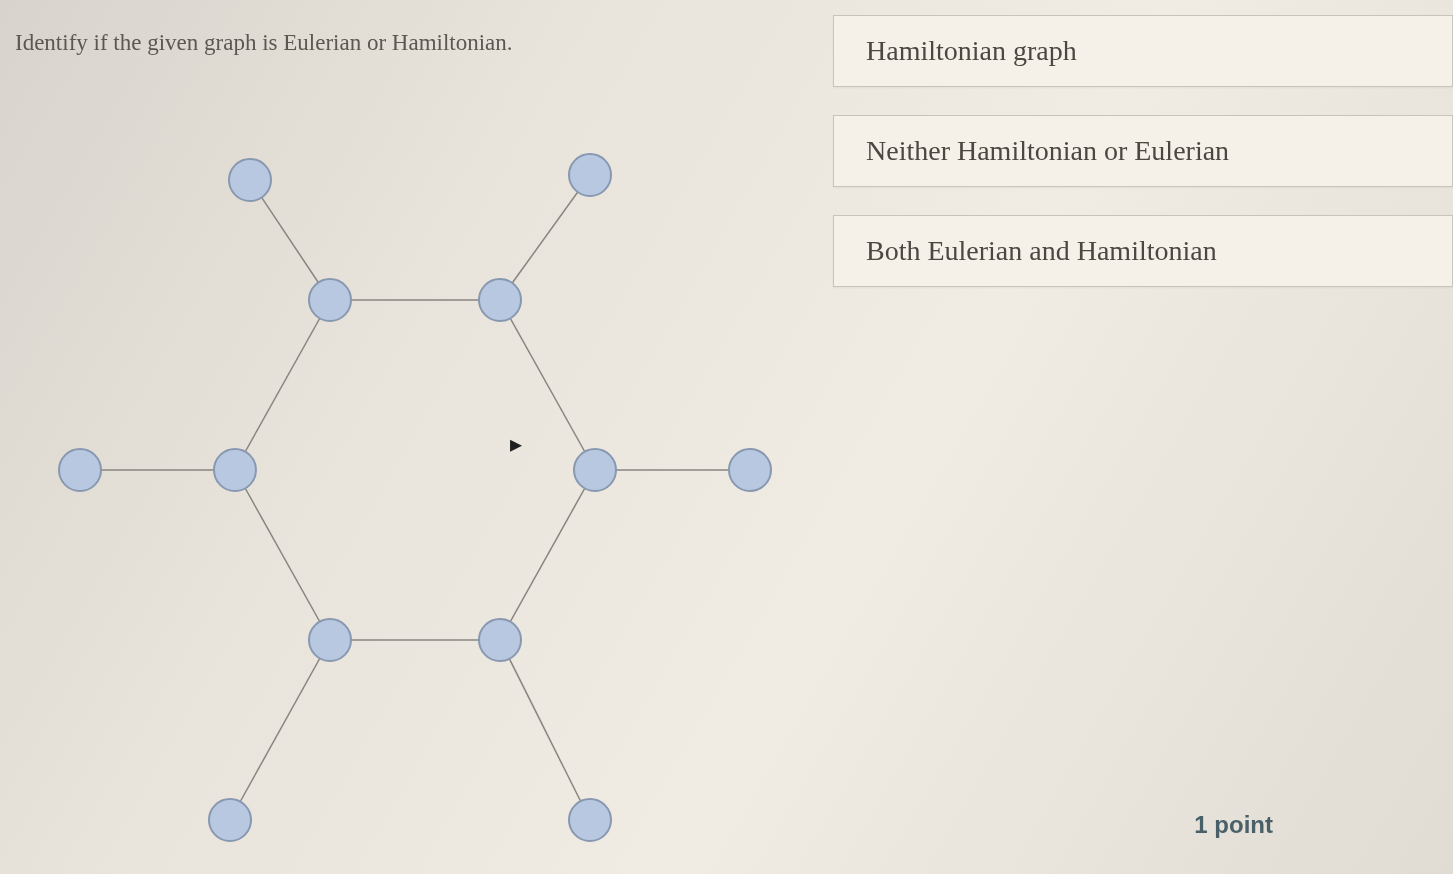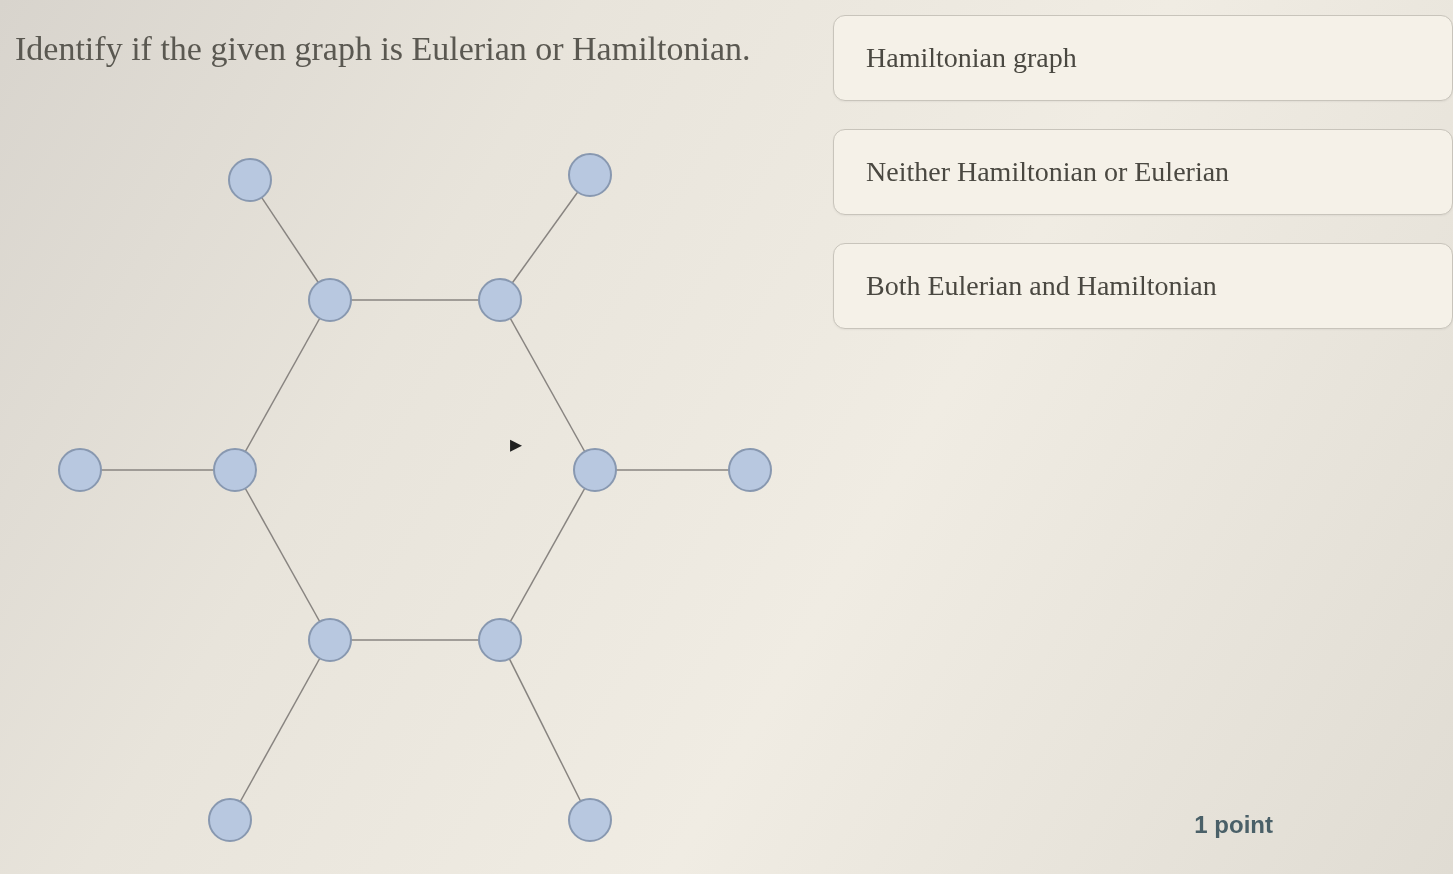--- a/index.html
+++ b/index.html
@@ -14,21 +14,21 @@
       background: linear-gradient(120deg, #d8d4cd 0%, #e8e4db 30%, #f0ece3 60%, #e0dcd3 100%);
       font-family: Georgia, 'Times New Roman', serif;
       position: relative;
       overflow: hidden;
     }
     
     .question-text {
       position: absolute;
       top: 30px;
       left: 15px;
-      font-size: 34px;
+      font-size: 23px;
       color: #5a5851;
       font-weight: normal;
     }
     
     .graph-container {
       position: absolute;
       top: 100px;
       left: 30px;
       width: 800px;
       height: 760px;
@@ -40,22 +40,22 @@
       right: 0;
       width: 620px;
       display: flex;
       flex-direction: column;
       gap: 28px;
     }
     
     .answer-option {
       background: #f5f1e8;
       border: 1px solid #c8c4bb;
-      border-radius: 12px;
-      padding: 26px 32px;
+      border-radius: 0;
+      padding: 19px 32px;
       font-size: 28px;
       color: #4a4841;
       cursor: pointer;
       font-family: Georgia, 'Times New Roman', serif;
       text-align: left;
       box-shadow: 0 1px 2px rgba(0,0,0,0.05);
     }
     
     .points-label {
       position: absolute;

